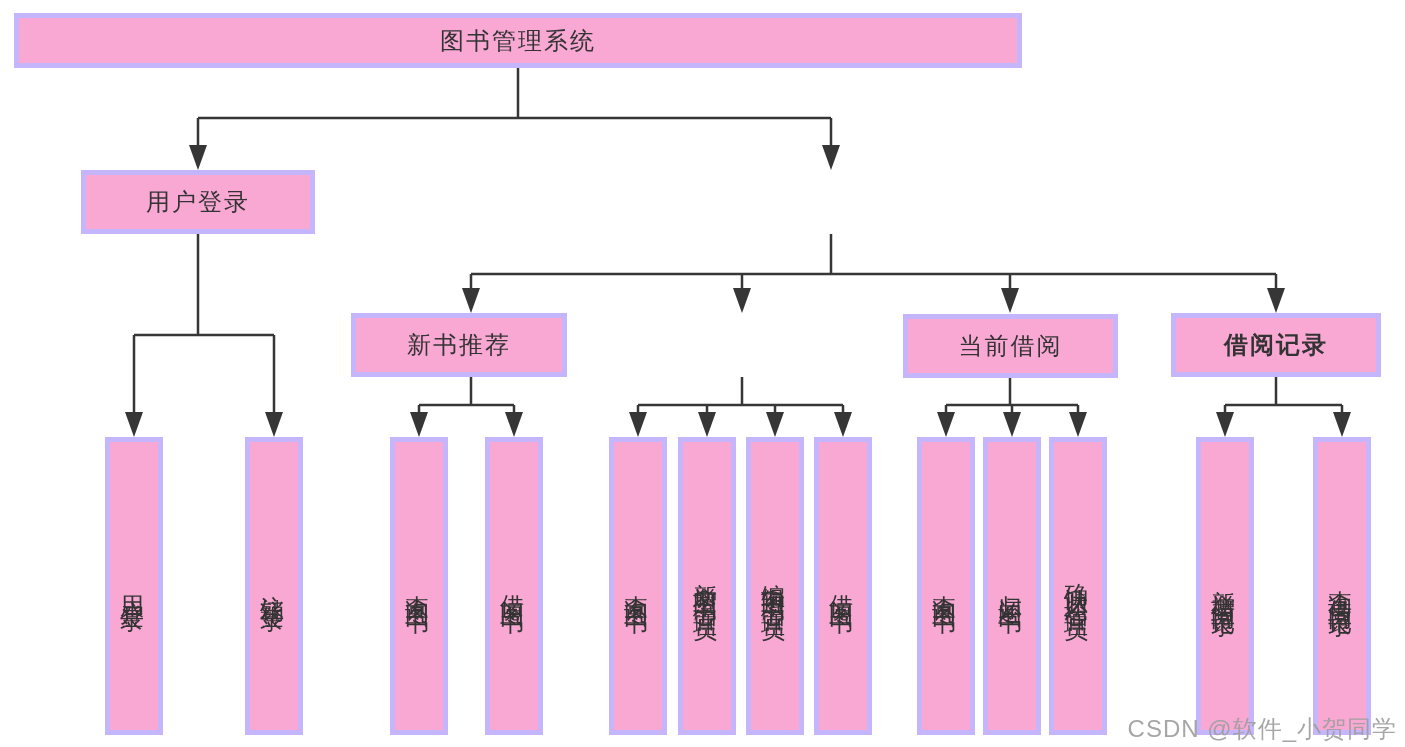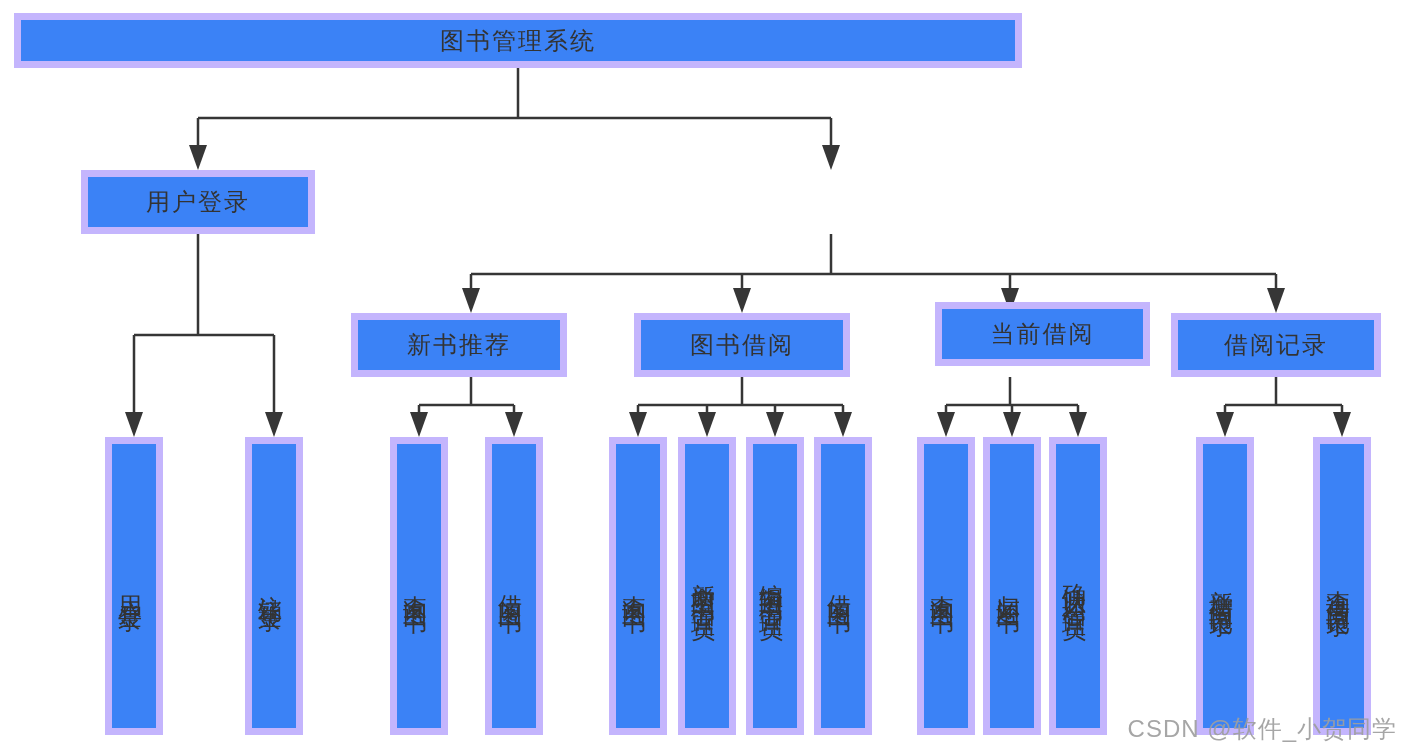--- a/index.html
+++ b/index.html
@@ -17,22 +17,22 @@
   }
   #connectors {
     position: absolute;
     left: 0;
     top: 0;
     z-index: 1;
   }
   .box {
     position: absolute;
     box-sizing: border-box;
-    background: #3b82f6;
-    border: 7px solid #c4b5fd;
+    background: #f9a8d4;
+    border: 5px solid #c4b5fd;
     color: #333333;
     z-index: 2;
   }
   .h {
     display: flex;
     align-items: center;
     justify-content: center;
     font-size: 24px;
     letter-spacing: 2px;
     white-space: nowrap;
@@ -112,23 +112,22 @@
       <polygon points="1216,412 1234,412 1225,437" fill="#363636" stroke="none"></polygon>
       <polygon points="1333,412 1351,412 1342,437" fill="#363636" stroke="none"></polygon>
     </g>
   </svg>
 
   <div class="box h" style="left:14px; top:13px; width:1008px; height:55px;">图书管理系统</div>
 
   <div class="box h" style="left:81px; top:170px; width:234px; height:64px;">用户登录</div>
 
   <div class="box h" style="left:351px; top:313px; width:216px; height:64px;">新书推荐</div>
-  <div class="box h" style="left:634px; top:313px; width:216px; height:64px;">图书借阅</div>
-  <div class="box h" style="left:903px; top:302px; width:215px; height:64px;margin-left:32px;">当前借阅</div>
-  <div class="box h" style="left:1171px; top:313px; width:210px; height:64px;">借阅记录</div>
+  <div class="box h" style="left:903px; top:314px; width:215px; height:64px;">当前借阅</div>
+  <div class="box h" style="left:1171px; top:313px; width:210px; height:64px;font-weight:bold;">借阅记录</div>
 
   <div class="box v" style="left:105px; top:437px;">用户登录</div>
   <div class="box v" style="left:245px; top:437px;">注销登录</div>
 
   <div class="box v" style="left:390px; top:437px;">查询图书</div>
   <div class="box v" style="left:485px; top:437px;">借阅图书</div>
 
   <div class="box v" style="left:609px; top:437px;">查询图书</div>
   <div class="box v" style="left:678px; top:437px;">新增图书（管理员）</div>
   <div class="box v" style="left:746px; top:437px;">编辑图书（管理员）</div>

